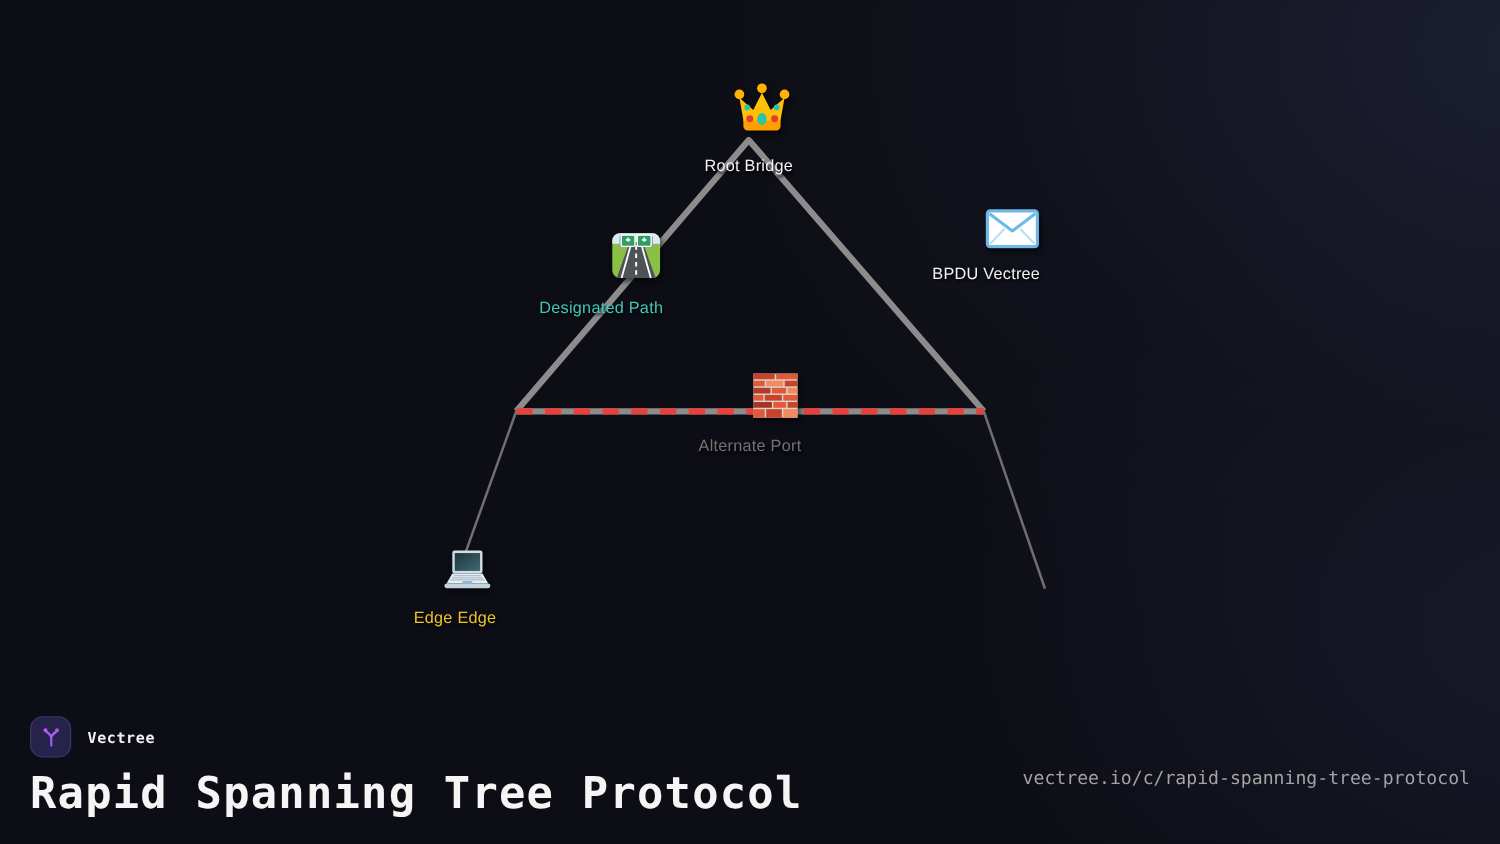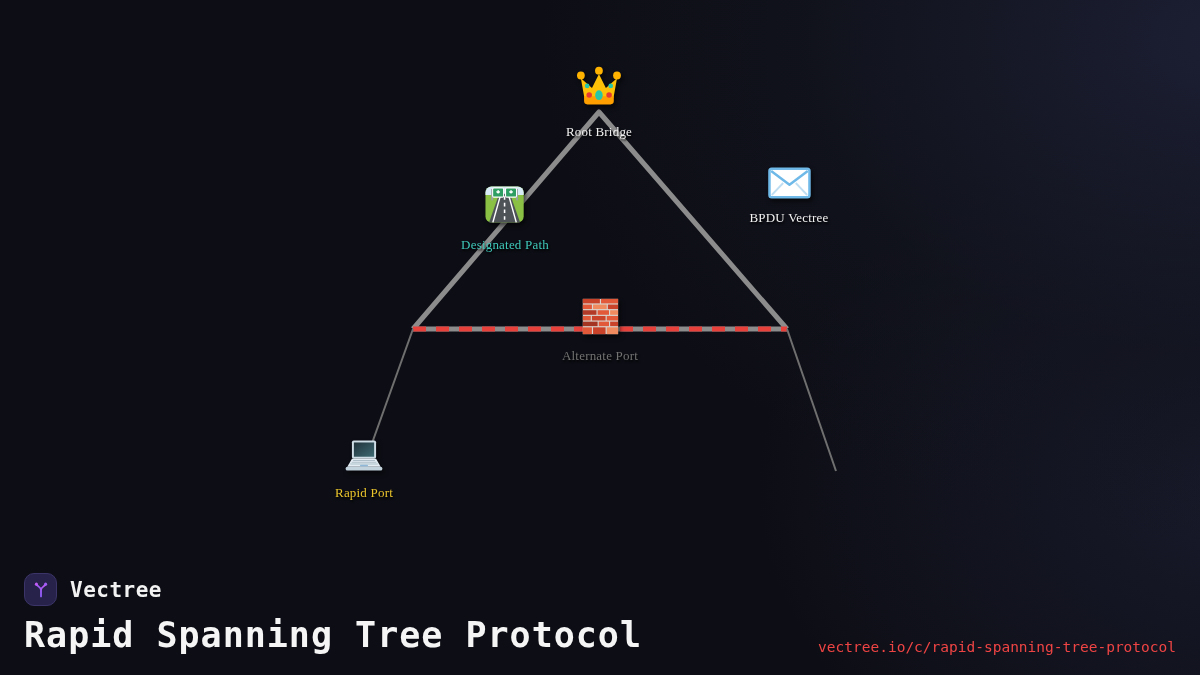--- a/index.html
+++ b/index.html
@@ -10,50 +10,50 @@
       radial-gradient(950px 700px at 102% 6%, #1c1f33 0%, rgba(19,21,32,.55) 45%, rgba(13,14,21,0) 72%),
       radial-gradient(700px 520px at 104% 72%, #181a2b 0%, rgba(13,14,21,0) 70%),
       #0d0e15;
     position:relative;
   }
 
   
   svg.edges { position:absolute; left:0; top:0; z-index:1; }
 
   
-  .node { position:absolute; transform:translateX(-50%); text-align:center; z-index:2;font-family:Liberation Serif, serif; }
+  .node { position:absolute; transform:translateX(-50%); text-align:right; z-index:2; }
   .node .icon { display:inline-block; line-height:0; filter:drop-shadow(2px 3px 2px rgba(0,0,0,.55)); }
   .node .label {
     display:block; margin-top:7px; font-size:13px; color:#f2f2f2;
     letter-spacing:.2px; text-shadow:1px 2px 2px rgba(0,0,0,.9); white-space:nowrap;
   }
   #node-root       { left:599px; top:63px;  }
-  #node-designated { left:505px; top:183px; }
+  #node-designated { left:481px; top:183px; }
   #node-bpdu       { left:789px; top:167px; }
   #node-alternate  { left:600px; top:296px; }
   #node-edge       { left:364px; top:439px; }
 
   
   .footer { position:absolute; left:0; right:0; bottom:0; padding:0 24px 20px 24px; z-index:3; }
   .brand-row { display:flex; align-items:center; gap:13px; margin-bottom:9px; }
   .logo {
     width:33px; height:33px; border-radius:10px; background:#27224a;
     border:1px solid #3b3468; display:flex; align-items:center; justify-content:center;
   }
   .brand-name {
     font-family:"DejaVu Sans Mono", monospace; font-weight:bold;
-    font-size:21px; color:#f2f2f2; letter-spacing:.5px;
+    font-size:12px; color:#f2f2f2; letter-spacing:.5px;
   }
-  .title-row { display:flex; align-items:flex-end; justify-content:space-between; }
+  .title-row { display:flex; align-items:flex-start; justify-content:space-between; }
   .page-title {
     font-family:"DejaVu Sans Mono", monospace; font-weight:bold;
     font-size:35px; color:#f5f5f5; letter-spacing:1px; white-space:nowrap;
   }
   .page-url {
-    font-family:"DejaVu Sans Mono", monospace; font-size:14.5px; color:#ef4444; white-space:nowrap;margin-left:29px;
+    font-family:"DejaVu Sans Mono", monospace; font-size:14.5px; color:#a3a3a3; white-space:nowrap;margin-left:29px;
   }
 </style>
 </head>
 <body>
 
 <svg class="edges" width="1200" height="675" viewBox="0 0 1200 675">
   <polyline points="413,329 599,112 787,329" fill="none" stroke="var(--line-gray)" stroke-width="5" stroke-linejoin="round"></polyline>
   <line x1="413" y1="329" x2="787" y2="329" stroke="var(--line-gray)" stroke-width="5"></line>
   <line x1="413" y1="329" x2="787" y2="329" stroke="var(--blocked-red)" stroke-width="5" stroke-dasharray="13 10"></line>
   <line x1="413" y1="329" x2="371" y2="446" stroke="var(--line-thin-gray)" stroke-width="2"></line>
@@ -145,21 +145,21 @@
         </linearGradient>
       </defs>
       <rect x="9.5" y="1" width="21" height="16" rx="1.5" fill="#cfdde6"></rect>
       <rect x="11.2" y="2.8" width="17.6" height="12.4" fill="url(#scr)"></rect>
       <path d="M9.5 17 L30.5 17 L34.5 24 L5.5 24 Z" fill="#e3edf3"></path>
       <path d="M10.5 18.5 h19 M9.3 20 h21.4 M8 21.5 h24" stroke="#aebfc9" stroke-width="0.9"></path>
       <rect x="16.5" y="22.2" width="7" height="1.6" rx="0.8" fill="#8fb8d8"></rect>
       <rect x="4" y="24" width="32" height="3.2" rx="1.6" fill="#c3d3dd"></rect>
     </svg>
   </span>
-  <span class="label" style="color: rgb(236, 197, 44);">Rapid Port</span>
+  <span class="label" style="color: rgb(236, 197, 44);">Edge Edge</span>
 </div>
 
 <div class="footer">
   <div class="brand-row">
     <div class="logo">
       <span style="line-height:0">
         <svg width="22" height="22" viewBox="0 0 24 24">
           <defs>
             <linearGradient id="vg" x1="0" y1="1" x2="1" y2="0">
               <stop offset="0" stop-color="#7c5cf6"></stop>

